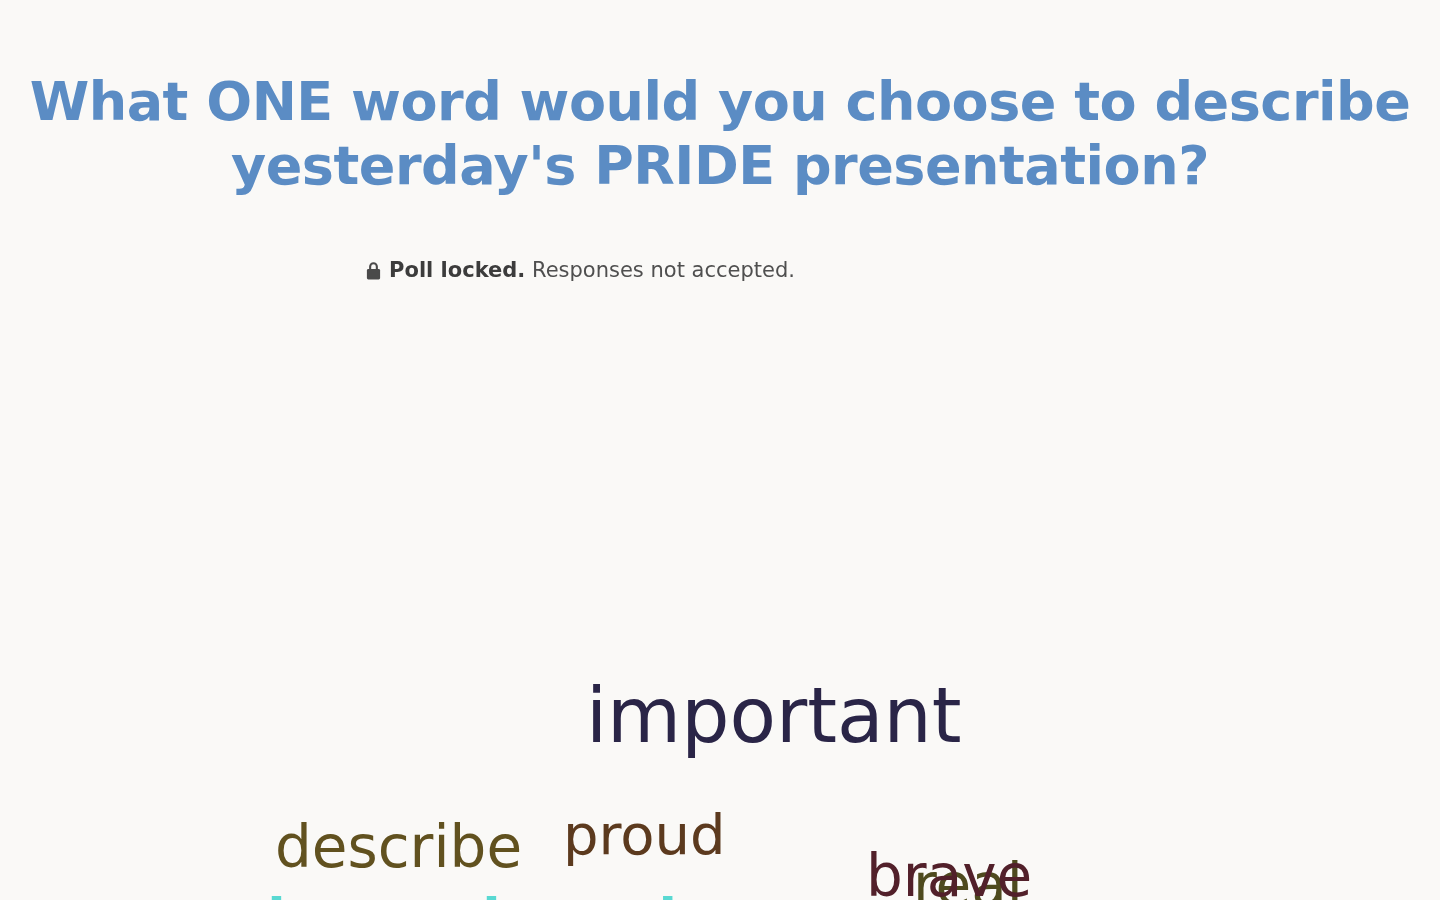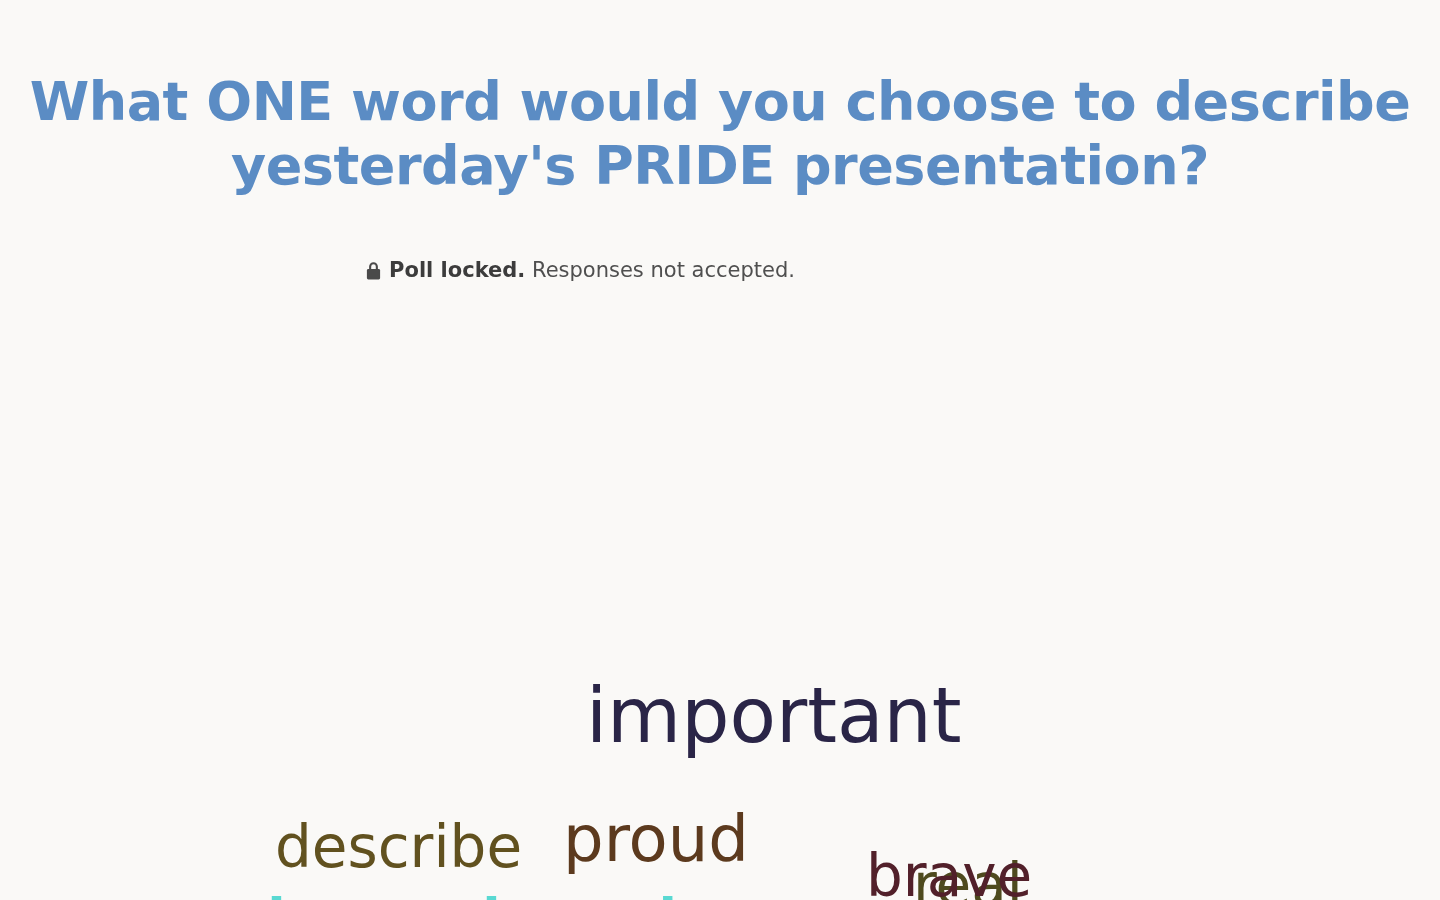--- a/index.html
+++ b/index.html
@@ -84,21 +84,21 @@
     font-weight: normal;
     white-space: nowrap;
     line-height: 1;
     transform-origin: left top;
   }
 
   
   .w-important     { left: 578px;  top: 348px;  font-size: 76px; margin-left: 8px;  }
   .w-understanding { left: 340px;  top: 420px;  font-size: 82px;  }
   .w-confident     { left: 275px;  top: 488px;  font-size: 58px;  }
-  .w-proud         { left: 563px;  top: 477px;  font-size: 64px;  }
+  .w-proud         { left: 563px;  top: 477px;  font-size: 56px;  }
   .w-real          { left: 913px;  top: 480px;  font-size: 58px; margin-top: 46px;  }
   .w-brave         { left: 866px;  top: 517px;  font-size: 58px;  }
   .w-inspiration   { left: 262px;  top: 557px;  font-size: 104px; }
   .w-open          { left: 913px;  top: 568px;  font-size: 58px;  }
 </style>
 </head>
 <body>
 
 <div class="page">
 

